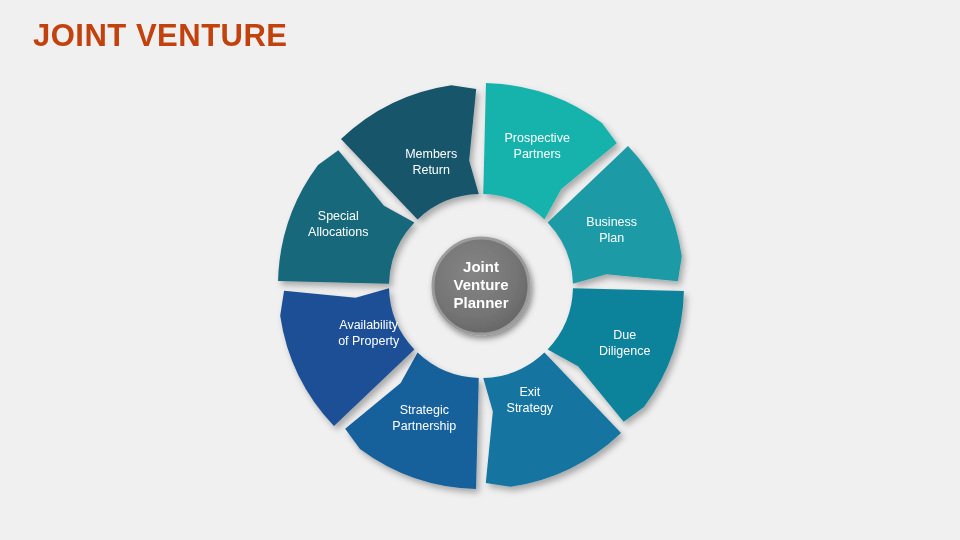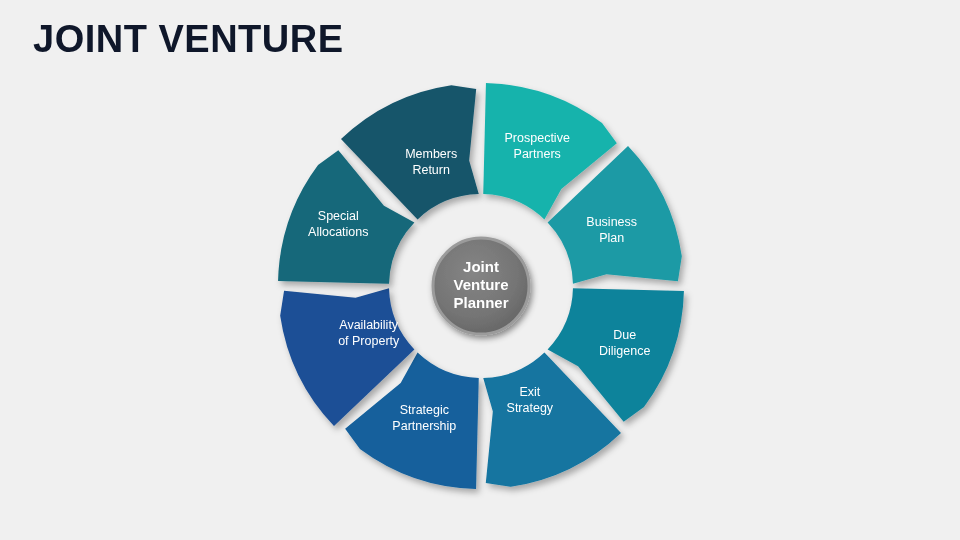--- a/index.html
+++ b/index.html
@@ -19,24 +19,24 @@
     position: absolute;
     left: 0; top: 0;
     width: 960px;
     height: 540px;
     background: #f0f0f0;
   }
   #slide-title {
     position: absolute;
     left: 33px;
     top: 18px;
-    font-size: 38px;
+    font-size: 31px;
     font-weight: bold;
     letter-spacing: 0.5px;
-    color: #0f172a;
+    color: #c2410c;
     font-family: "Liberation Sans", sans-serif;
     white-space: nowrap;
   }
   #wheel-wrap {
     position: absolute;
     left: 0;
     top: 16px;
     width: 960px;
     height: 540px;
     text-decoration: underline;

